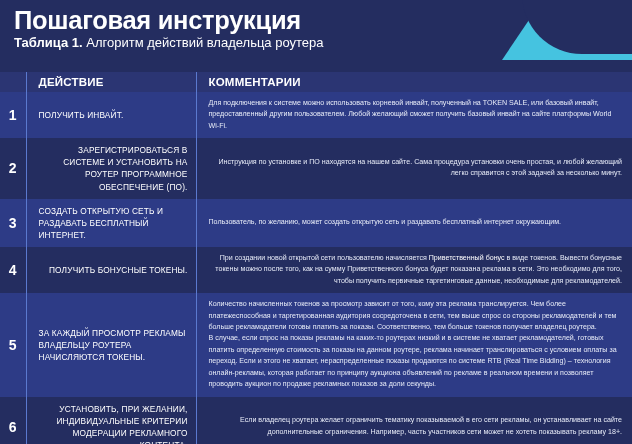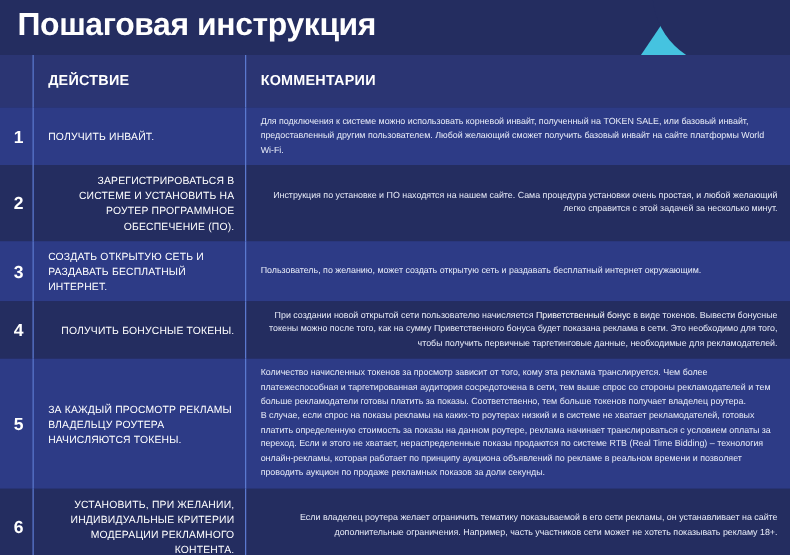--- a/index.html
+++ b/index.html
@@ -13,21 +13,21 @@
     height: 444px;
     overflow: hidden;
     background: #242d60;
     font-family: "Liberation Sans", sans-serif;
     -webkit-font-smoothing: antialiased;
   }
 
   
   .header {
     position: relative;
-    height: 44px;
+    height: 72px;
     overflow: hidden;
     background: #242d60;
   }
   .corner-accent {
     position: absolute;
     top: -60px;
     right: -30px;
     width: 160px;
     height: 120px;
     background: #45c3e0;
@@ -101,21 +101,21 @@
     width: 632px;
     border-collapse: collapse;
     table-layout: fixed;
   }
   .tbl col.c-num  { width: 26px; }
   .tbl col.c-act  { width: 170px; }
   .tbl col.c-com  { width: 436px; }
 
   .tbl th, .tbl td {
     vertical-align: middle;
-    padding: 11px;
+    padding: 0;
   }
 
   .hdr-row th {
     background: #2b3573;
     height: 20px;
     color: #ffffff;
   }
   .hdr-num { background: #2b3573 !important; }
   .th-act, .th-com {
     font-size: 11.5px;
@@ -158,20 +158,23 @@
 <body>
 
 <div id="page">
 
   <div class="header">
     <div class="corner-accent"></div>
     <div class="corner-accent2"></div>
 
     <div class="title">Пошаговая инструкция</div>
 
+    <div class="subtitle">
+      <b>Таблица 1.</b><span class="reg"> Алгоритм действий владельца роутера</span>
+    </div>
 
   </div>
 
   <table class="tbl">
     <colgroup>
       <col class="c-num">
         <col class="c-act">
         <col class="c-com">
     </colgroup>
     <thead>

